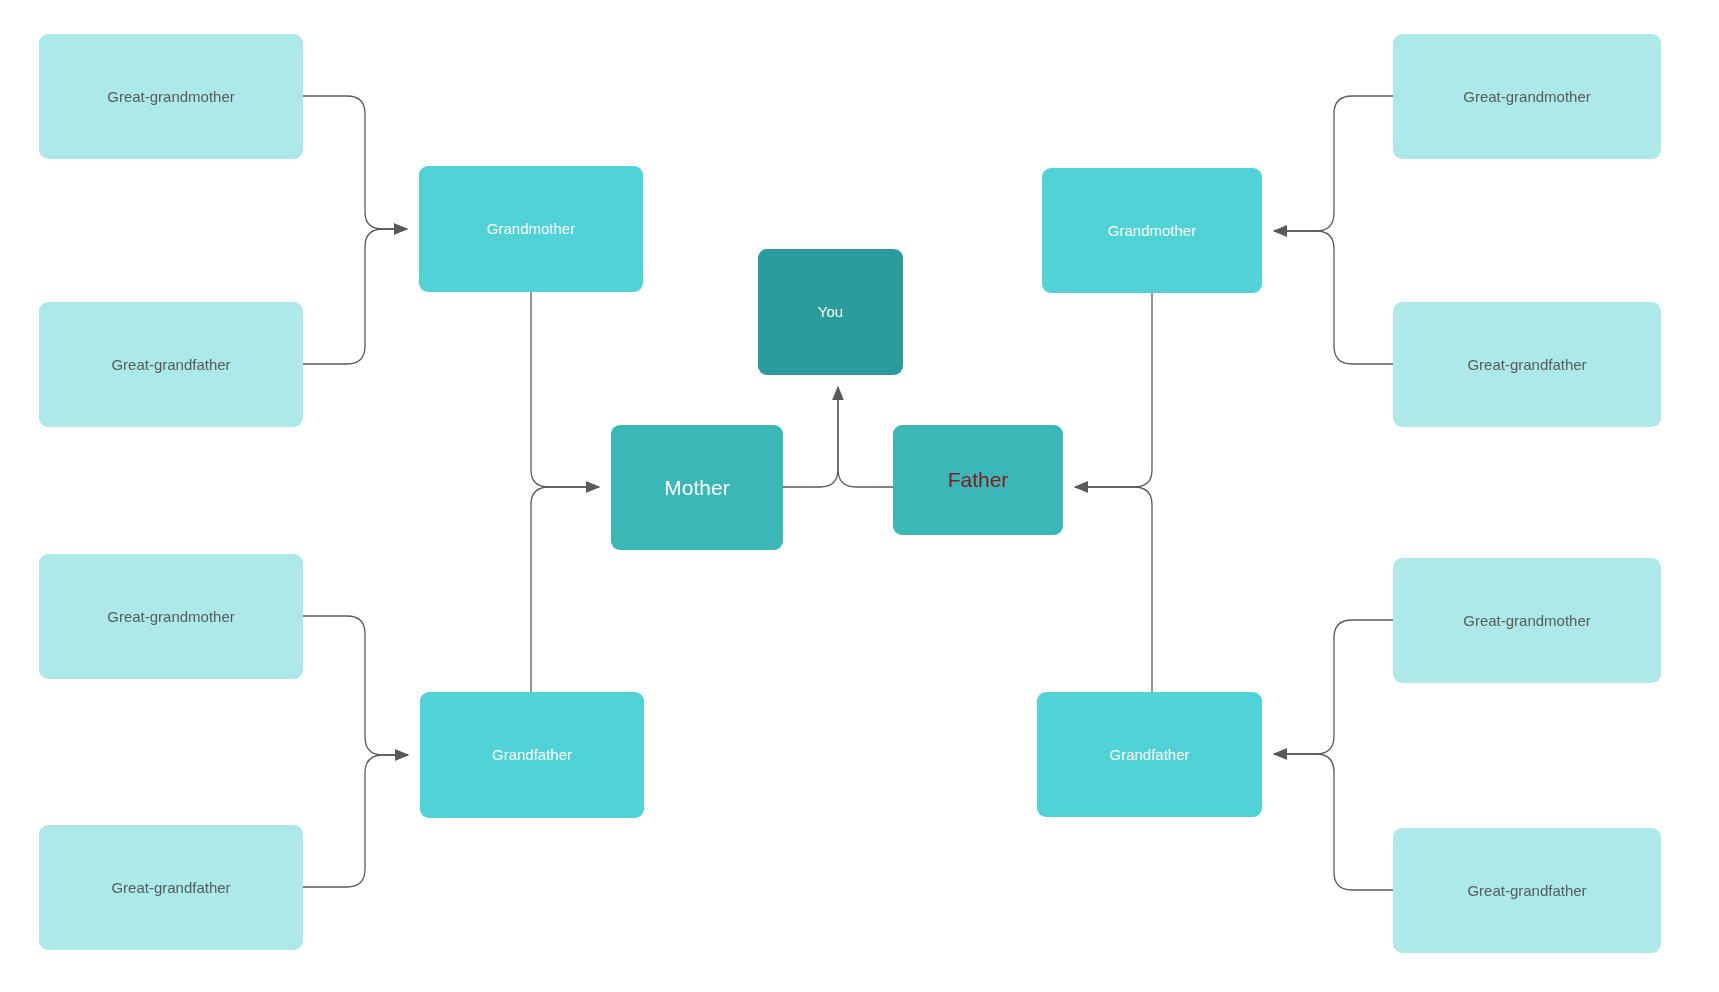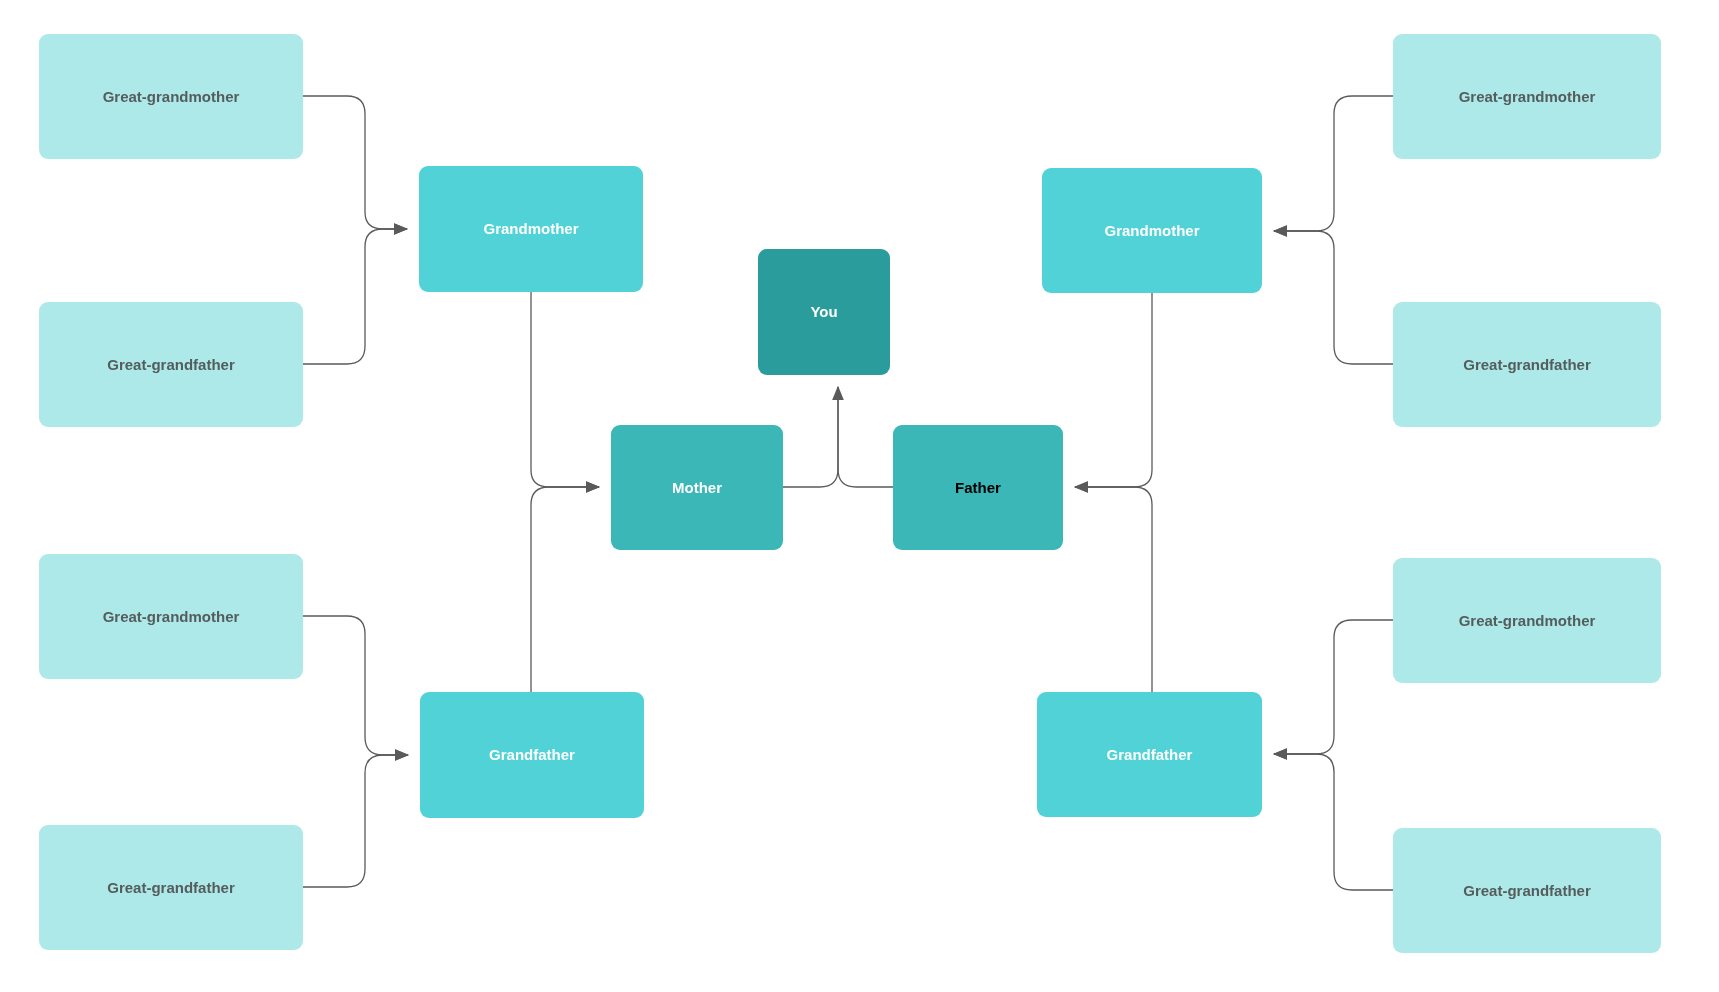--- a/index.html
+++ b/index.html
@@ -1,23 +1,23 @@
 <!DOCTYPE html>
 <html><head>
 <meta charset="utf-8">
 <style>
   html,body{margin:0;padding:0;background:#ffffff;}
   body{width:1719px;height:992px;overflow:hidden;font-family:"Liberation Sans",sans-serif;}
   #canvas{position:relative;width:1719px;height:992px;background:#fff;}
   svg#edges{position:absolute;left:0;top:0;width:1719px;height:992px;pointer-events:none;}
-  .node{position:absolute;border-radius:9px;display:flex;align-items:center;justify-content:center;text-align:center;box-sizing:border-box;font-weight:bold;}
+  .node{position:absolute;border-radius:9px;display:flex;align-items:center;justify-content:center;text-align:center;box-sizing:border-box;}
   .node span{display:block;line-height:1.2;}
   .lvl-great{background:#ade9e9;color:#555c5c;font-size:15px;}
   .lvl-grand{background:#50d2d6;color:#ffffff;font-size:15px;text-align:right;}
-  .lvl-parent{background:#3bb7b7;color:#ffffff;font-size:15px;}
+  .lvl-parent{background:#3bb7b7;color:#ffffff;font-size:21px;}
   .lvl-self{background:#2a9c9c;color:#ffffff;font-size:15px;}
 </style>
 </head>
 <body>
 
 <div id="canvas" style="background: rgb(255, 255, 255);">
 
   <svg id="edges" viewBox="0 0 1719 992">
     <defs>
       <marker id="arrR" markerWidth="11" markerHeight="9" refX="10" refY="4.5" orient="auto">
@@ -69,24 +69,24 @@
   </div>
   <div class="node lvl-great" style="left: 39px; top: 825px; width: 264px; height: 125px; background: rgb(173, 233, 233); color: rgb(85, 92, 92);">
     <span>Great-grandfather</span>
   </div>
   <div class="node lvl-grand" style="left: 420px; top: 692px; width: 224px; height: 126px; background: rgb(80, 210, 214); color: rgb(255, 255, 255);">
     <span>Grandfather</span>
   </div>
   <div class="node lvl-parent" style="left: 611px; top: 425px; width: 172px; height: 125px; background: rgb(59, 183, 183); color: rgb(255, 255, 255);">
     <span>Mother</span>
   </div>
-  <div class="node lvl-self" style="left: 758px; top: 249px; width: 132px; height: 126px; background: rgb(42, 156, 156); color: rgb(255, 255, 255);">
+  <div class="node lvl-self" style="left: 758px; top: 249px; width: 145px; height: 126px; background: rgb(42, 156, 156); color: rgb(255, 255, 255);">
     <span>You</span>
   </div>
-  <div class="node lvl-parent" style="left: 893px; top: 425px; width: 170px; height: 125px; background: rgb(59, 183, 183); color: #000000;">
+  <div class="node lvl-parent" style="left: 893px; top: 425px; width: 170px; height: 110px; background: rgb(59, 183, 183); color: #7f1d1d;">
     <span>Father</span>
   </div>
   <div class="node lvl-grand" style="left: 1042px; top: 168px; width: 220px; height: 125px; background: rgb(80, 210, 214); color: rgb(255, 255, 255);">
     <span>Grandmother</span>
   </div>
   <div class="node lvl-great" style="left: 1393px; top: 34px; width: 268px; height: 125px; background: rgb(173, 233, 233); color: rgb(85, 92, 92);">
     <span>Great-grandmother</span>
   </div>
   <div class="node lvl-great" style="left: 1393px; top: 302px; width: 268px; height: 125px; background: rgb(173, 233, 233); color: rgb(85, 92, 92);">
     <span>Great-grandfather</span>

